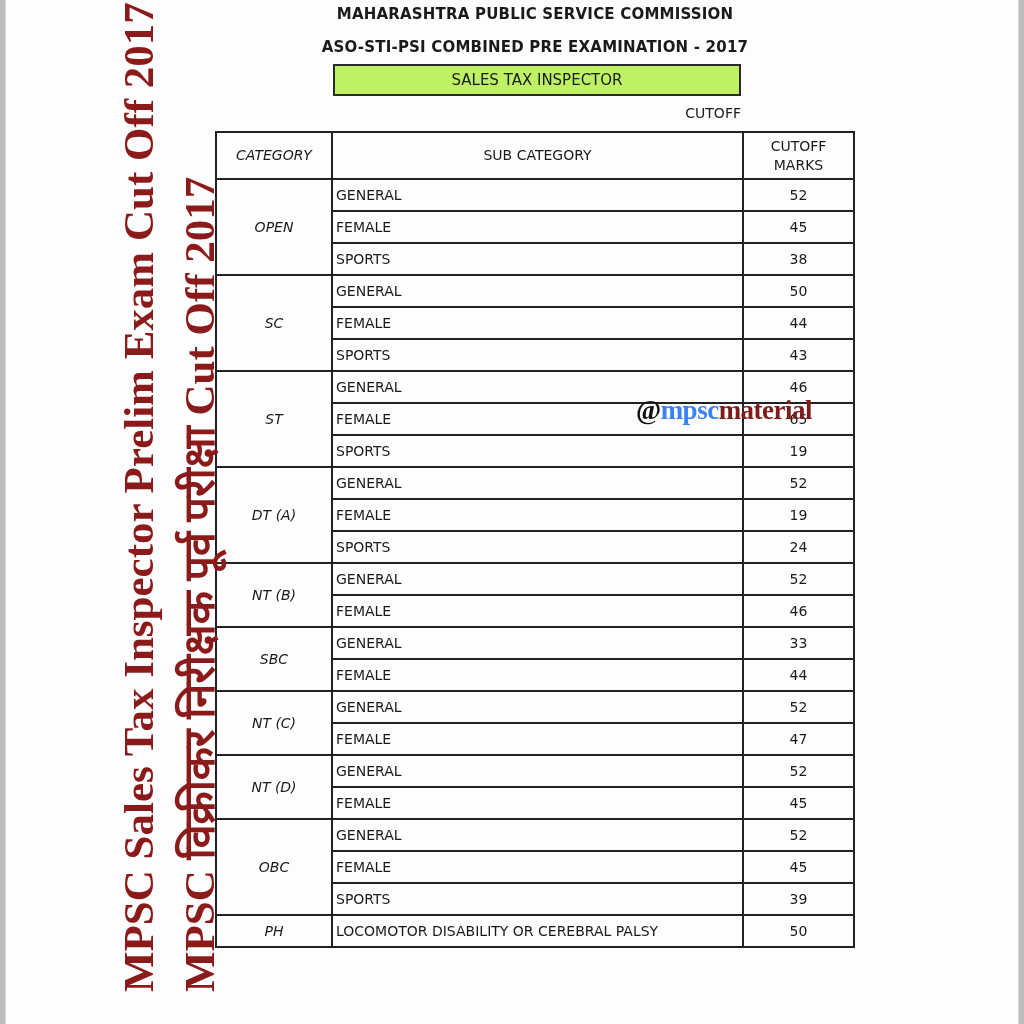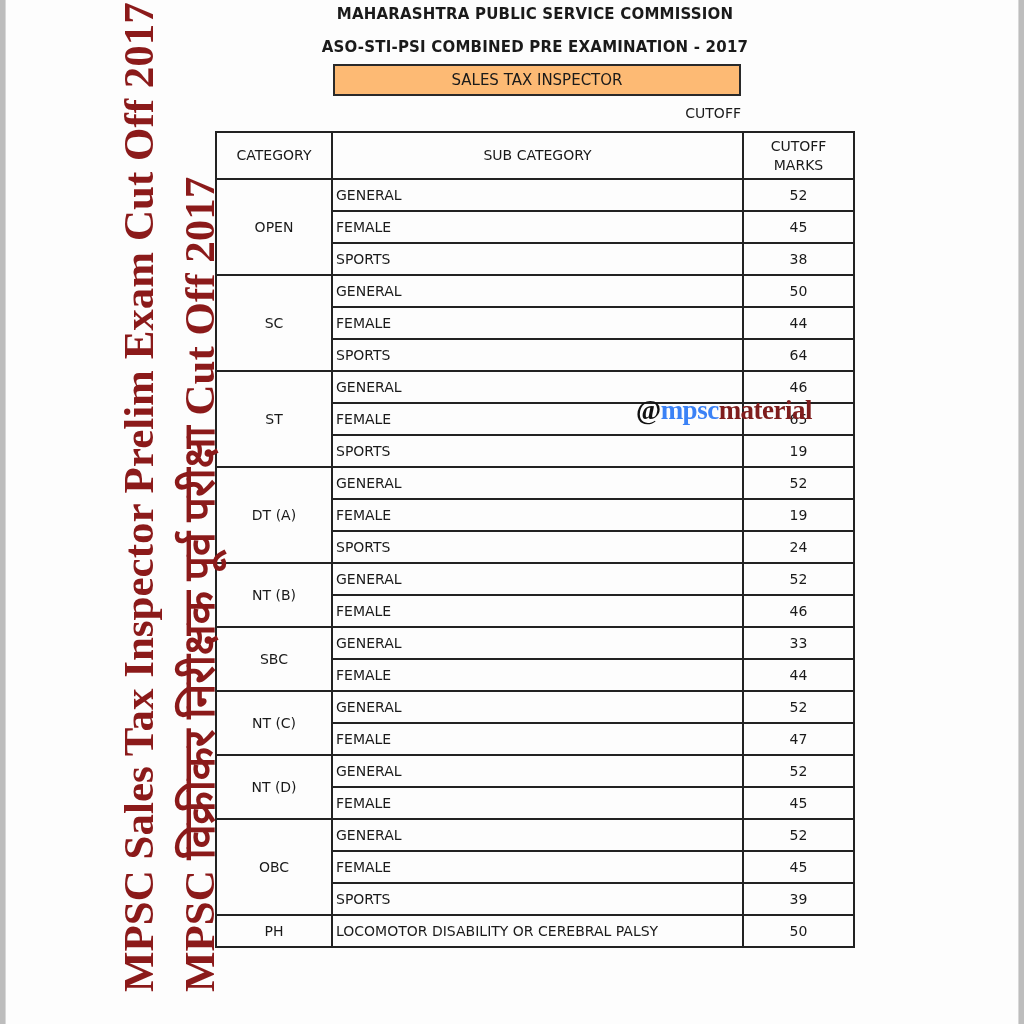--- a/index.html
+++ b/index.html
@@ -7,27 +7,27 @@
     width:1024px; height:1024px; position:relative; overflow:hidden;
     background:#fdfdfd;
     font-family:"DejaVu Sans", sans-serif;
     color:#1a1a1a;
   }
   .edge-left { position:absolute; left:0; top:0; width:5px; height:1024px; background:#bdbdbd; border-right:1px solid #d8d8d8; }
   .edge-right { position:absolute; right:0; top:0; width:5px; height:1024px; background:#bdbdbd; border-left:1px solid #d8d8d8; }
 
   .h1 { position:absolute; left:0; width:1070px; top:5px; text-align:center; font-weight:bold; font-size:15px; letter-spacing:0.2px; }
   .h2 { position:absolute; left:0; width:1070px; top:38px; text-align:center; font-weight:bold; font-size:15px; letter-spacing:0.2px; }
-  .post-box { position:absolute; left:333px; top:64px; width:408px; height:32px; background:#fdba74; border:2px solid #2a2a2a; box-sizing:border-box; display:flex; align-items:center; justify-content:center; font-size:15px; }
+  .post-box { position:absolute; left:333px; top:64px; width:408px; height:32px; background:#bef264; border:2px solid #2a2a2a; box-sizing:border-box; display:flex; align-items:center; justify-content:center; font-size:15px; }
   .cutoff-label { position:absolute; left:333px; width:408px; top:105px; text-align:right; font-size:14px; }
 
   table.cut { position:absolute; left:215px; top:131px; border-collapse:collapse; font-size:14px; }
   table.cut td, table.cut th { border:2px solid #222; padding:0; height:30px; font-weight:normal; }
   table.cut th { height:45px; font-size:14px; line-height:19px; }
-  .c-cat { width:114px; text-align:center; }
+  .c-cat { width:114px; text-align:center;font-style:italic; }
   .c-sub { width:406px; text-align:left; padding-left:3px !important;border-radius:21px; }
   .c-mark { width:109px; text-align:center;margin-left:24px; }
   th.c-sub { text-align:center; padding-left:0 !important; }
 
   .vtext { position:absolute; white-space:nowrap; font-family:"Liberation Serif", serif; font-weight:bold; color:#8b1a1a; transform-origin:left top; transform:rotate(-90deg); }
   .v1 { left:114px; top:992px; font-size:43px; letter-spacing:0px; }
   .v2 { left:168px; top:992px; font-size:43px; }
 
   .watermark { position:absolute; left:636px; top:395px; font-family:"Liberation Serif", serif; font-weight:bold; font-size:27px; letter-spacing:-0.5px; }
   .wm-at { color:#111; }
@@ -73,21 +73,21 @@
         <td class="c-cat" rowspan="3">SC</td>
         <td class="c-sub">GENERAL</td>
         <td class="c-mark">50</td>
       </tr>
       <tr>
         <td class="c-sub">FEMALE</td>
         <td class="c-mark">44</td>
       </tr>
       <tr>
         <td class="c-sub">SPORTS</td>
-        <td class="c-mark">64</td>
+        <td class="c-mark">43</td>
       </tr>
       <tr>
         <td class="c-cat" rowspan="3">ST</td>
         <td class="c-sub">GENERAL</td>
         <td class="c-mark">46</td>
       </tr>
       <tr>
         <td class="c-sub">FEMALE</td>
         <td class="c-mark">65</td>
       </tr>

